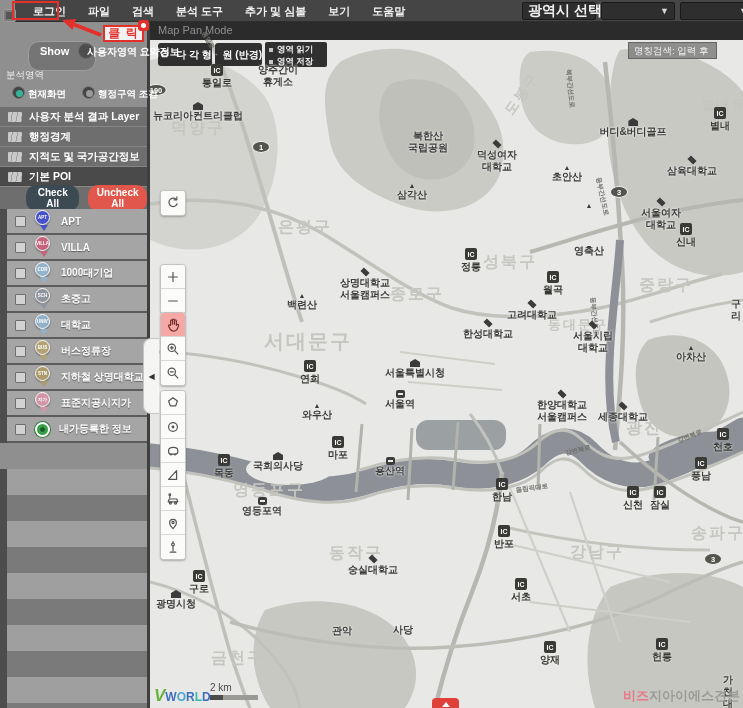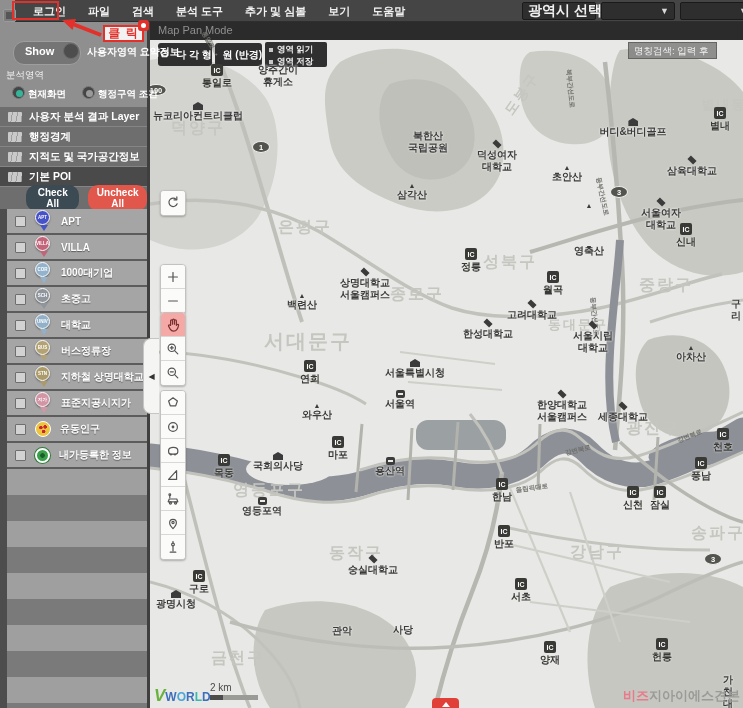--- a/index.html
+++ b/index.html
@@ -20,21 +20,21 @@
   
   #login-red-box{position:absolute;left:12px;top:1px;width:47px;height:19px;border:2px solid #e4302a;z-index:40;}
   #click-box{position:absolute;left:103px;top:25px;width:41px;height:17px;border:2px solid #e4302a;background:rgba(250,250,250,.93);color:#e4302a;font-size:12px;font-weight:bold;display:flex;align-items:center;justify-content:center;letter-spacing:1px;z-index:40;}
   #click-dot{position:absolute;left:138px;top:20px;width:11px;height:11px;background:#e4302a;border-radius:3px;z-index:41;}
   #click-dot span{display:block;margin:3px;width:5px;height:5px;background:#fff;border-radius:50%;}
   #arrow-svg{position:absolute;left:0;top:0;width:743px;height:708px;pointer-events:none;z-index:39;}
 
   
   #sidebar{position:absolute;left:0;top:22px;width:150px;height:686px;background:#8f8f8f;border-right:3px solid #3f3f3f;z-index:10;}
   #show-row{position:absolute;left:0;top:16px;width:100%;height:28px;}
-  #show-toggle{position:absolute;left:13px;top:3px;width:68px;height:24px;border-radius:11px;background:#757575;border:1px solid #9e9e9e;}
+  #show-toggle{position:absolute;left:28px;top:3px;width:68px;height:30px;border-radius:11px;background:#757575;border:1px solid #9e9e9e;}
   #show-toggle .tg-label{position:absolute;left:11px;top:3px;color:#fff;font-size:11px;font-weight:bold;}
   #show-toggle .tg-knob{position:absolute;right:1px;top:1px;width:16px;height:16px;border-radius:50%;background:#4d4d4d;border:1px solid #6a6a6a;}
   #show-title{position:absolute;left:87px;top:7px;color:#fff;font-size:10px;font-weight:bold;white-space:nowrap;}
   #section-title{position:absolute;left:6px;top:47px;color:#efefef;font-size:9.5px;}
   #radio-row{position:absolute;left:0;top:60px;width:100%;height:22px;}
   .radio{position:absolute;width:13px;height:13px;border-radius:50%;background:#454545;border:1px solid #777;}
   .radio i{position:absolute;left:3px;top:3px;width:7px;height:7px;border-radius:50%;}
   .radio-label{position:absolute;color:#fff;font-size:9.5px;font-weight:bold;white-space:nowrap;}
   #layer-list{position:absolute;left:0;top:85px;width:100%;}
   .layer-row{height:20px;background:#6e6e6e;border-bottom:1px solid #858585;display:flex;align-items:center;padding-left:8px;gap:7px;color:#fff;font-size:10.5px;font-weight:bold;white-space:nowrap;}
@@ -235,25 +235,20 @@
         <div class="poi-row">
           <span class="cb"></span>
           <span class="pin">
             <span class="pin-head" style="background: rgb(210, 149, 165);">지가</span>
             <span class="pin-tail" style="border-top: 6px solid rgb(210, 149, 165);"></span>
           </span>
           <span class="poi-label">표준지공시지가</span>
         </div>
         <div class="poi-row">
           <span class="cb"></span>
-          <span class="icn-dots"></span>
-          <span class="poi-label">유동인구</span>
-        </div>
-        <div class="poi-row">
-          <span class="cb"></span>
           <span class="icn-circle"></span>
           <span class="poi-label">내가등록한 정보</span>
         </div>
       </div>
     <div id="stripes">
         <div class="stripe" style="background: rgb(159, 159, 159);"></div>
         <div class="stripe" style="background: rgb(122, 122, 122);"></div>
         <div class="stripe" style="background: rgb(159, 159, 159);"></div>
         <div class="stripe" style="background: rgb(122, 122, 122);"></div>
         <div class="stripe" style="background: rgb(159, 159, 159);"></div>

